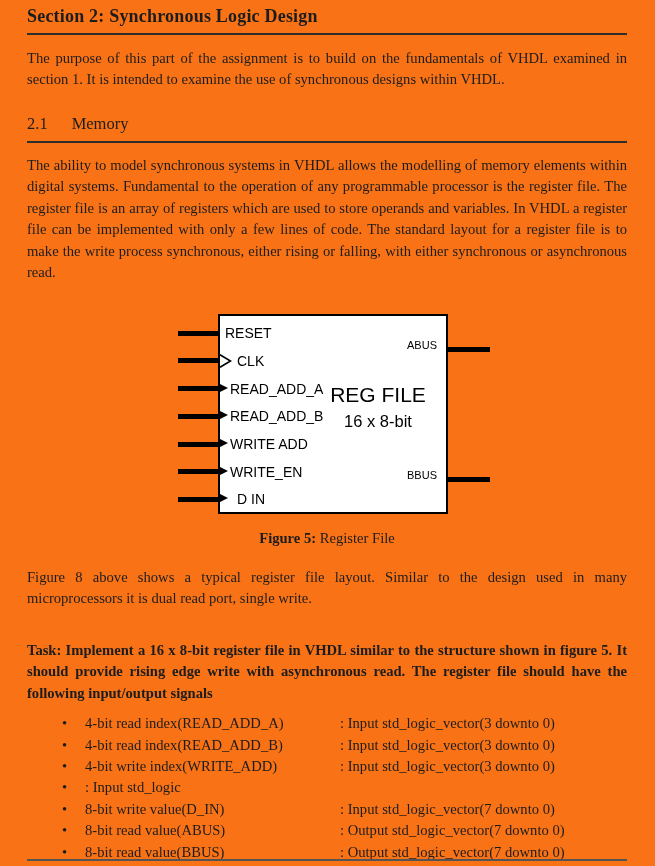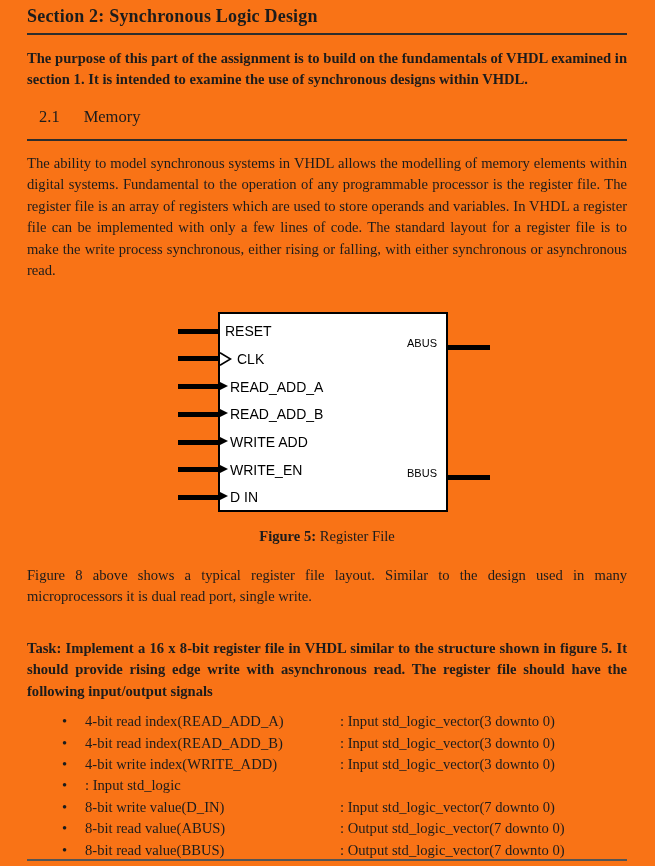--- a/index.html
+++ b/index.html
@@ -31,26 +31,26 @@
     margin: 6px 0 13px 0;
   }
 
   .body-text {
     font-size: 14.6px;
     line-height: 21.5px;
     text-align: justify;
     margin: 0;
   }
 
-  .intro { margin-bottom: 16px; font-weight: bold; }
+  .intro { margin-bottom: 23px; }
 
   .subheading {
     font-size: 16.5px;
     font-weight: normal;
-    margin: 12px;
+    margin: 0;
   }
   .subheading .num { display: inline-block; margin-right: 24px; }
 
   .rule2 { margin: 7px 0 12px 0; }
 
   
   .diagram {
     position: relative;
     height: 200px;
     margin: 30px 0 0 0;
@@ -178,27 +178,31 @@
     <div class="arrow" style="left:193px; top:125px"></div>
     <div class="arrow" style="left:193px; top:153px"></div>
     <div class="arrow" style="left:193px; top:180.5px"></div>
 
     <span class="pin-label" style="left:198px; top:12px">RESET</span>
     <span class="pin-label" style="left:210px; top:40px">CLK</span>
     <span class="pin-label" style="left:203px; top:68px">READ_ADD_A</span>
     <span class="pin-label" style="left:203px; top:95px">READ_ADD_B</span>
     <span class="pin-label" style="left:203px; top:123px">WRITE ADD</span>
     <span class="pin-label" style="left:203px; top:151px">WRITE_EN</span>
-    <span class="pin-label" style="left:203px; top:178px">D IN</span>
+    <span class="pin-label" style="left:210px; top:178px">D IN</span>
 
     <div class="out-line" style="top:33px"></div>
     <div class="out-line" style="top:163px"></div>
     <span class="out-label" style="top:24px">ABUS</span>
     <span class="out-label" style="top:154px">BBUS</span>
 
+    <div class="dtitle">
+      <div class="t1">REG FILE</div>
+      <div class="t2">16 x 8-bit</div>
+    </div>
   </div>
 
   <p class="caption"><b>Figure 5:</b><span> Register File</span></p>
 
   <p class="body-text fig-para">Figure 8 above shows a typical register file layout. Similar to the design used in many microprocessors it is dual read port, single write.</p>
 
   <p class="body-text task">Task: Implement a 16 x 8-bit register file in VHDL similar to the structure shown in figure 5. It should provide rising edge write with asynchronous read. The register file should have the following input/output signals</p>
 
   <ul class="sig-list">
     <li class="sig">

